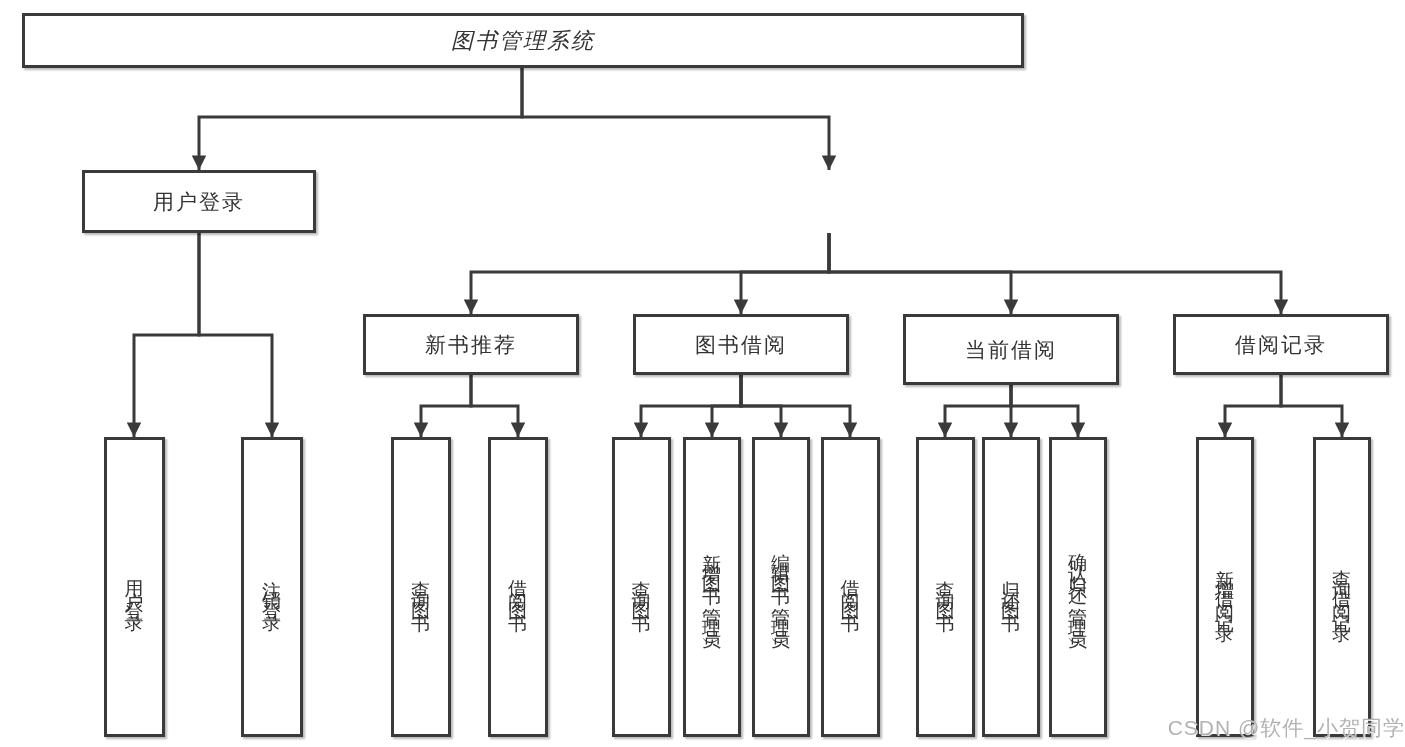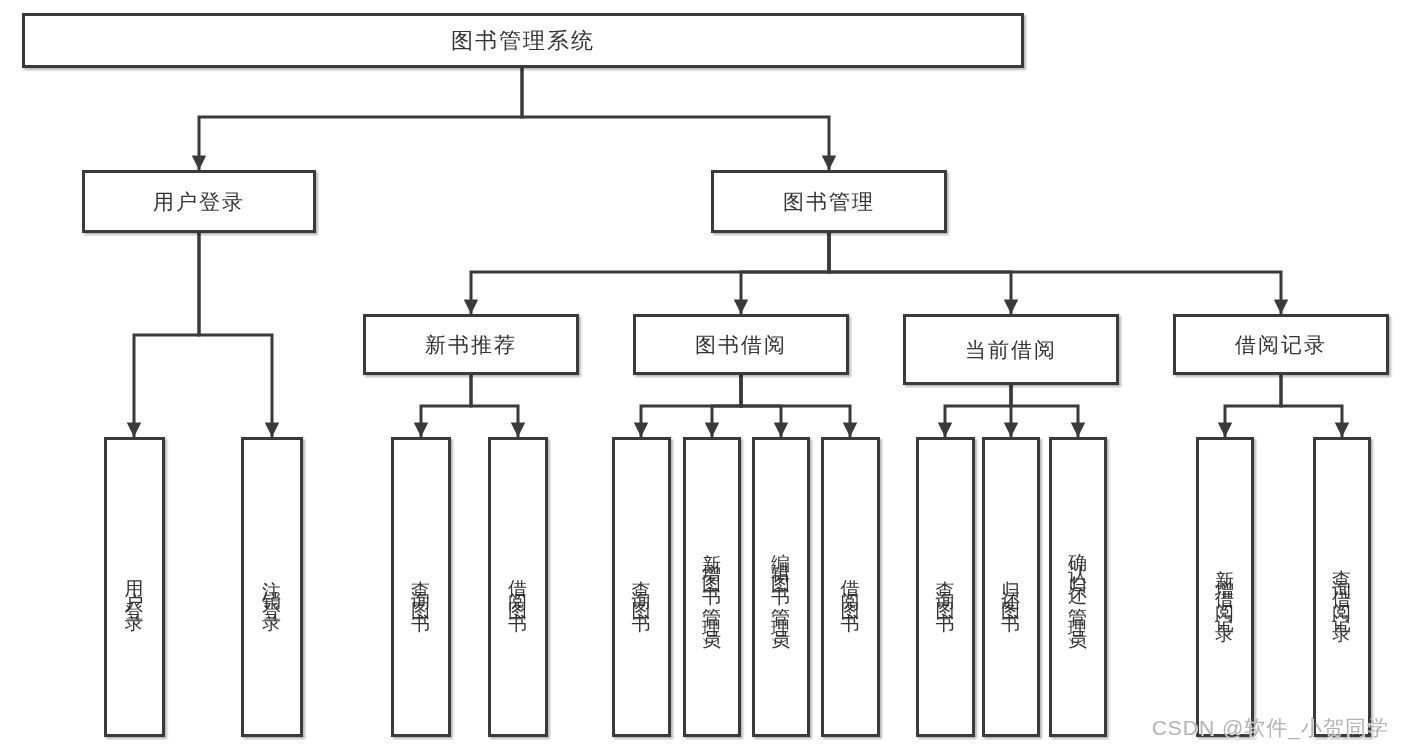--- a/index.html
+++ b/index.html
@@ -47,21 +47,21 @@
     writing-mode: vertical-rl;
     text-orientation: mixed;
     color: #333333;
     font-size: 19px;
     letter-spacing: 11px;
     line-height: 1;
     white-space: nowrap;
   }
   #watermark {
     position: absolute;
-    right: 16px;
+    right: 0;
     top: 714px;
     z-index: 5;
     color: #b2b2b2;
     font-size: 21px;
     letter-spacing: 1px;
     text-shadow: 1px 1px 0 rgba(255,255,255,0.85);
     white-space: nowrap;
   }
 </style>
 </head>
@@ -97,29 +97,26 @@
 
       <path d="M1011 375 V406 H945 V437" marker-end="url(#arrow)"></path>
       <path d="M1011 375 V437" marker-end="url(#arrow)"></path>
       <path d="M1011 375 V406 H1078 V437" marker-end="url(#arrow)"></path>
 
       <path d="M1281 375 V406 H1225 V437" marker-end="url(#arrow)"></path>
       <path d="M1281 375 V406 H1342 V437" marker-end="url(#arrow)"></path>
     </g>
   </svg>
 
-  <div class="node root" style="left:22px; top:13px; width:1002px; height:55px;">
+  <div class="node root" style="left:22px; top:13px; width:1002px; height:55px;font-style:italic;">
     <span class="hlabel">图书管理系统</span>
   </div>
 
   <div class="node" style="left:82px; top:170px; width:234px; height:63px;">
     <span class="hlabel">用户登录</span>
-  </div>
-  <div class="node" style="left:711px; top:170px; width:236px; height:63px;">
-    <span class="hlabel">图书管理</span>
   </div>
 
   <div class="node" style="left:633px; top:314px; width:216px; height:61px;">
     <span class="hlabel">图书借阅</span>
   </div>
   <div class="node" style="left:363px; top:314px; width:216px; height:61px;">
     <span class="hlabel">新书推荐</span>
   </div>
   <div class="node" style="left:903px; top:314px; width:216px; height:71px;">
     <span class="hlabel">当前借阅</span>

